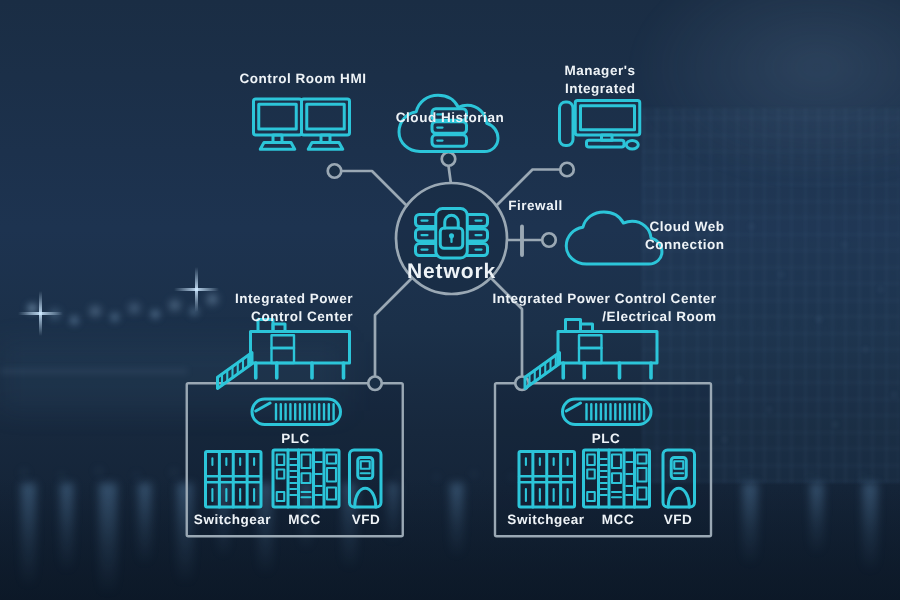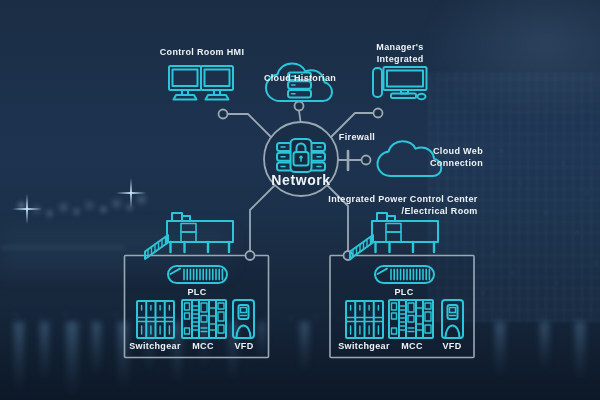--- a/index.html
+++ b/index.html
@@ -244,20 +244,22 @@
 
   <div class="label" style="left:202px;top:47px;">Control Room HMI</div>
   <div class="label" style="left:300px;top:41px;margin-top:32px;">Cloud Historian</div>
   <div class="label" style="left:400px;top:42px;">Manager's
 Integrated</div>
   <div class="label" style="left:357px;top:132px;">Firewall</div>
   <div class="label big" style="left:301px;top:171px;">Network</div>
   <div class="label left-align" style="left:430px;top:146px;">Cloud Web
 Connection</div>
 
+  <div class="label" style="left:196px;top:194px;">Integrated Power
+Control Center</div>
   <div class="label" style="left:403px;top:194px;">Integrated Power Control Center
 /Electrical Room</div>
 
   <div class="label" style="left:197px;top:287px;">PLC</div>
   <div class="label" style="left:404px;top:287px;">PLC</div>
 
   <div class="label" style="left:155px;top:341px;">Switchgear</div>
   <div class="label" style="left:203px;top:341px;">MCC</div>
   <div class="label" style="left:244px;top:341px;">VFD</div>
 

